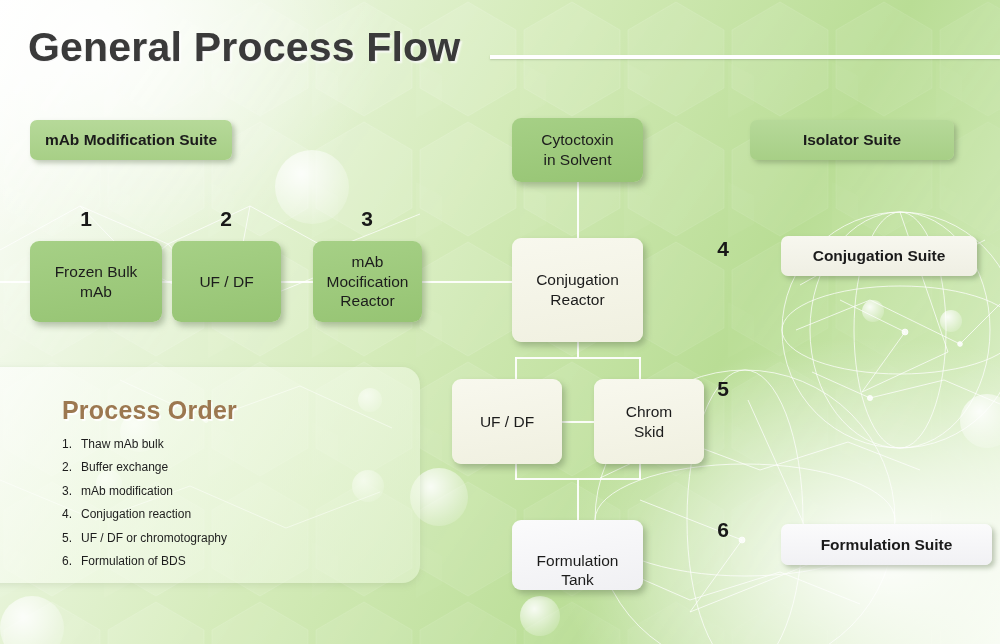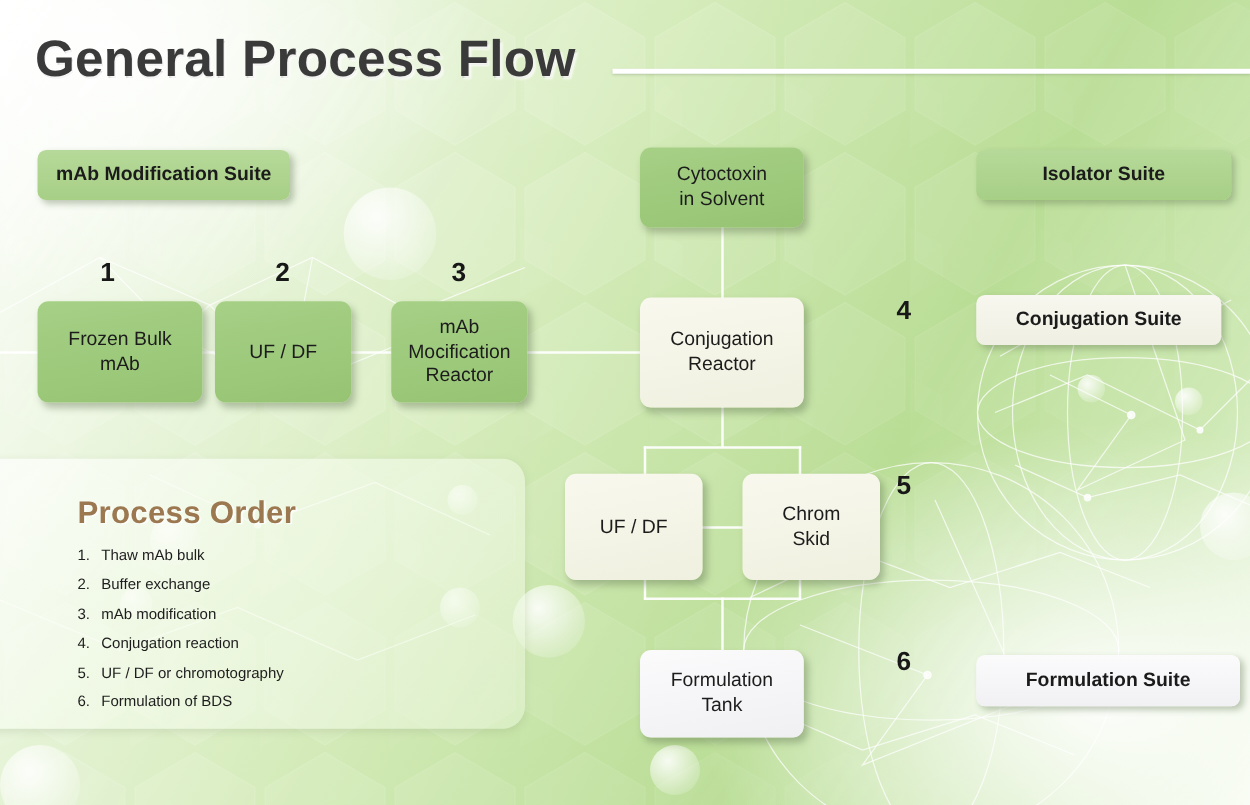--- a/index.html
+++ b/index.html
@@ -244,44 +244,44 @@
   </div>
   <div class="node node-green" style="left:172px; top:241px; width:109px; height:81px;">
     <span>UF / DF</span>
   </div>
   <div class="node node-green" style="left:313px; top:241px; width:109px; height:81px;">
     <span>mAb<br>Mocification<br>Reactor</span>
   </div>
   <div class="node node-green" style="left:512px; top:118px; width:131px; height:64px;">
     <span>Cytoctoxin<br>in Solvent</span>
   </div>
-  <div class="node node-cream" style="left:512px; top:238px; width:131px; height:88px;">
+  <div class="node node-cream" style="left:512px; top:238px; width:131px; height:104px;">
     <span>Conjugation<br>Reactor</span>
   </div>
   <div class="node node-cream" style="left:452px; top:379px; width:110px; height:85px;">
     <span>UF / DF</span>
   </div>
   <div class="node node-cream" style="left:594px; top:379px; width:110px; height:85px;">
     <span>Chrom<br>Skid</span>
   </div>
-  <div class="node node-white" style="left:512px; top:520px; width:131px; height:70px;">
+  <div class="node node-white" style="left:512px; top:520px; width:131px; height:70px;align-items:flex-end;">
     <span>Formulation<br>Tank</span>
   </div>
 
   <div class="stepnum" style="left:66px;  top:207px; width:40px;">1</div>
   <div class="stepnum" style="left:206px; top:207px; width:40px;">2</div>
   <div class="stepnum" style="left:347px; top:207px; width:40px;">3</div>
   <div class="stepnum" style="left:703px; top:237px; width:40px;">4</div>
   <div class="stepnum" style="left:703px; top:377px; width:40px;">5</div>
   <div class="stepnum" style="left:703px; top:518px; width:40px;">6</div>
 
   <div class="suite suite-green" style="left:30px; top:120px; width:202px; height:40px;">
     <span>mAb Modification Suite</span>
   </div>
-  <div class="suite suite-green" style="left:781px; top:120px; width:204px; height:40px;">
+  <div class="suite suite-green" style="left:750px; top:120px; width:204px; height:40px;">
     <span>Isolator Suite</span>
   </div>
   <div class="suite suite-cream" style="left:781px; top:236px; width:196px; height:40px;">
     <span>Conjugation Suite</span>
   </div>
   <div class="suite suite-white" style="left:781px; top:524px; width:211px; height:41px;">
     <span>Formulation Suite</span>
   </div>
 
   <div class="panel"></div>

